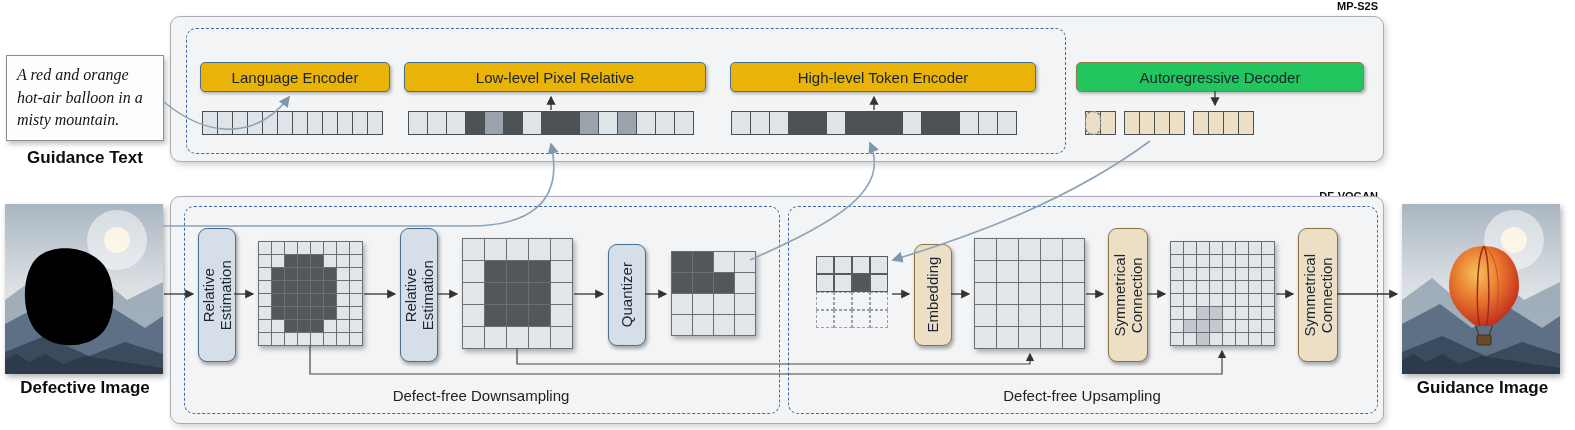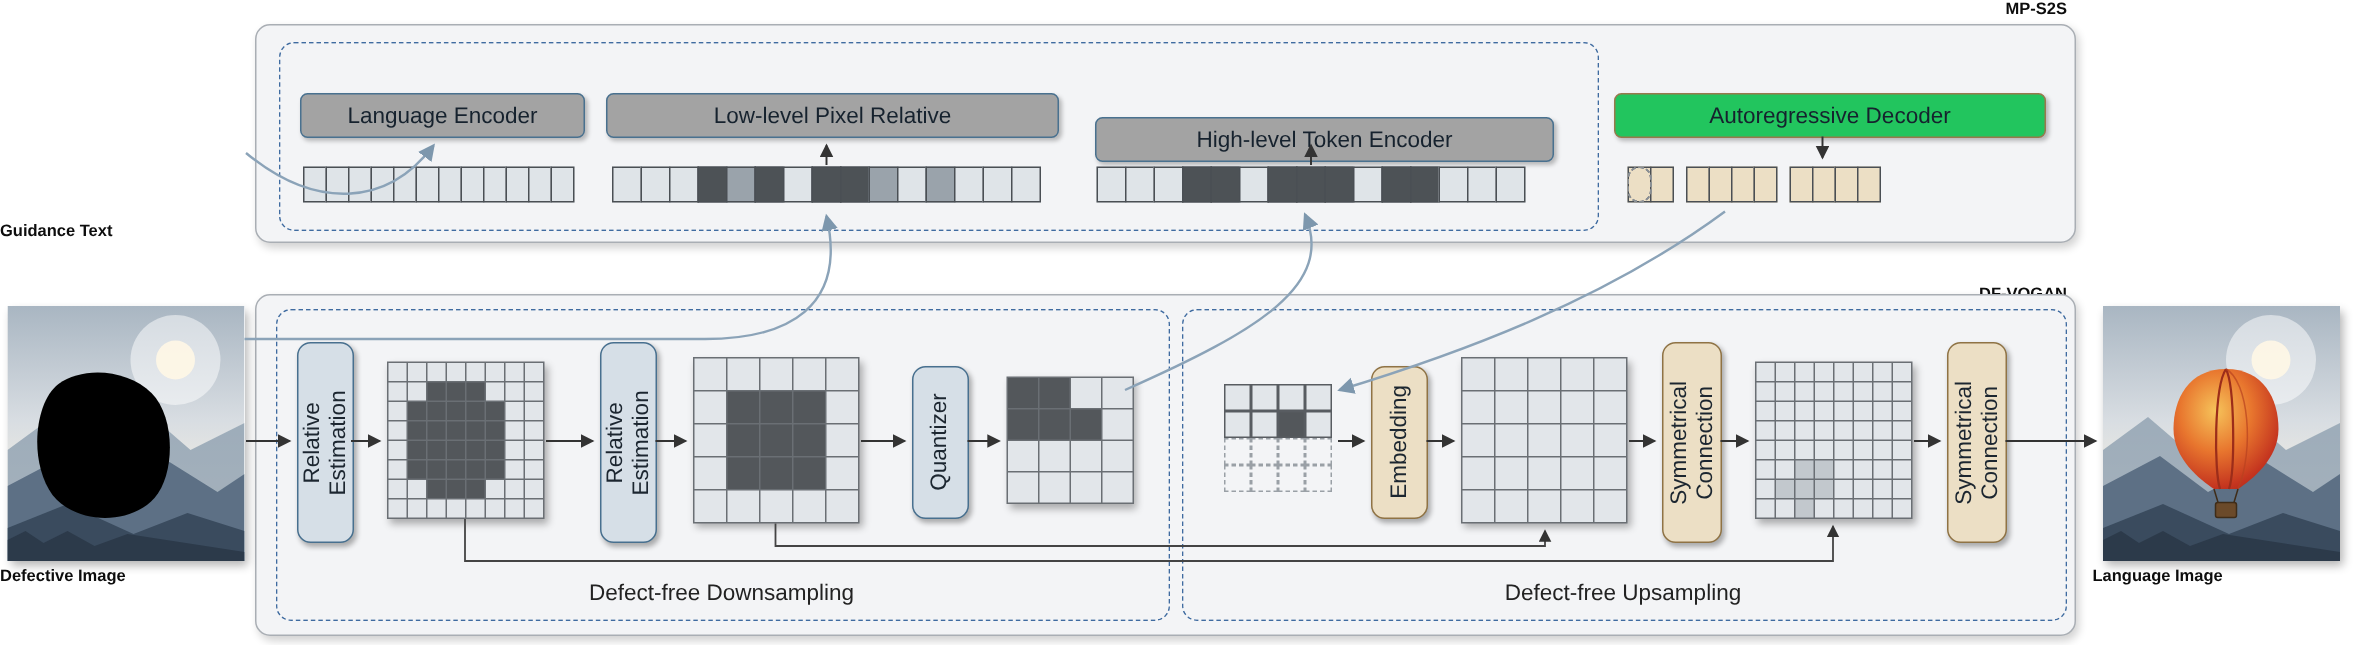--- a/index.html
+++ b/index.html
@@ -4,21 +4,21 @@
 <style>
   html,body{margin:0;padding:0;background:#ffffff;}
   .canvas{position:relative;width:1575px;height:430px;background:#ffffff;
           font-family:"Liberation Sans",sans-serif;overflow:hidden;}
   .panel{position:absolute;background:#f3f4f6;border:1px solid #a9aeb4;border-radius:10px;
          box-shadow:2px 3px 6px rgba(0,0,0,.18);}
   .dashed{position:absolute;border:1.6px dashed #3f6ba0;border-radius:10px;}
   .dashed-label{position:absolute;text-align:center;font-size:15px;color:#222;}
   .sec-title{position:absolute;font-weight:bold;font-size:11px;color:#0d0d0d;text-align:right;}
   .enc{position:absolute;height:28px;display:flex;align-items:center;justify-content:center;
-       font-size:15px;color:#16222e;background:#a3a3a3;border:1.4px solid #49718f;border-radius:5px;
+       font-size:15px;color:#16222e;background:#eab308;border:1.4px solid #49718f;border-radius:5px;
        box-shadow:1.5px 2px 3px rgba(0,0,0,.25);}
   .enc.tan{background:#22c55e;border-color:#97794c;}
   .tokrow{position:absolute;display:flex;height:26px;align-items:flex-start;}
   .tok{width:16px;height:24px;border:1px solid #4a4f54;margin-right:-1px;background:#dfe4e8;box-sizing:border-box;}
   .tokrow.w20 .tok{width:20px;}
   .tok.dark{background:#4d5256;}
   .tok.mid{background:#9aa3ab;}
   .tok.tan{background:#ecdfc5;}
   .tok.dashed{background:transparent;border:1.4px dashed #8a8f94;}
   .tok.gap{width:9px;border:none;margin-right:0;background:transparent;}
@@ -28,40 +28,40 @@
   .vtext{transform:rotate(-90deg);font-size:15px;text-align:center;line-height:1.15;color:#1c2630;width:120px;}
   .grid{position:absolute;display:grid;gap:1px;padding:1px;background:#6a6f74;
         box-shadow:2px 3px 5px rgba(0,0,0,.3);}
   .grid .cell{background:#e2e6ea;}
   .grid .cell.dark{background:#53575b;}
   .grid .cell.medium{background:#c2c8cd;}
   .grid.loose{background:transparent;padding:0;gap:0;box-shadow:none;}
   .grid.loose .cell{border:1px solid #585c61;box-sizing:border-box;background:#e2e6ea;}
   .grid.loose .cell.dashedcell{border:1.3px dashed #9aa0a6;background:#f3f4f6;}
   .grid.loose .cell.dark{background:#53575b;}
-  .caption{position:absolute;font-weight:bold;font-size:11px;color:#0d0d0d;text-align:left;}
+  .caption{position:absolute;font-weight:bold;font-size:17px;color:#0d0d0d;text-align:center;}
   .gtext{position:absolute;background:#fdfdfd;border:1px solid #8a8f94;box-shadow:2px 3px 5px rgba(0,0,0,.25);
          font-family:"Liberation Serif",serif;font-style:italic;font-size:16px;line-height:1.42;
          padding:8px 10px;color:#141414;box-sizing:border-box;}
   .imgbox{position:absolute;box-shadow:2px 3px 6px rgba(0,0,0,.3);}
   .imgbox svg{display:block;width:100%;height:100%;}
   .overlay{position:absolute;left:0;top:0;width:1575px;height:430px;pointer-events:none;}
 </style>
 </head>
 <body>
 
 <div class="canvas">
 
   <div class="sec-title" style="left:1230px;top:0;width:148px;">MP-S2S</div>
   <div class="panel" style="left:170px;top:16px;width:1212px;height:144px;"></div>
   <div class="dashed" style="left:186px;top:28px;width:878px;height:124px;"></div>
 
   <div class="enc" style="left:200px;top:62px;width:188px;">Language Encoder</div>
   <div class="enc" style="left:404px;top:62px;width:300px;">Low-level Pixel Relative</div>
-  <div class="enc" style="left:730px;top:62px;width:304px;margin-top:16px;">High-level Token Encoder</div>
+  <div class="enc" style="left:730px;top:62px;width:304px;">High-level Token Encoder</div>
   <div class="enc tan" style="left:1076px;top:62px;width:286px;">Autoregressive Decoder</div>
 
   <div class="tokrow" style="left:202px;top:111px;">
       <div class="tok light"></div>
       <div class="tok light"></div>
       <div class="tok light"></div>
       <div class="tok light"></div>
       <div class="tok light"></div>
       <div class="tok light"></div>
       <div class="tok light"></div>
@@ -118,20 +118,21 @@
       <div class="tok tan"></div>
       <div class="tok tan"></div>
       <div class="tok tan"></div>
       <div class="tok gap"></div>
       <div class="tok tan"></div>
       <div class="tok tan"></div>
       <div class="tok tan"></div>
       <div class="tok tan"></div>
     </div>
 
+  <div class="gtext" style="left:6px;top:55px;width:158px;height:86px;">A red and orange hot-air balloon in a misty mountain.</div>
   <div class="caption" style="left:0px;top:148px;width:170px;">Guidance Text</div>
 
   <div class="sec-title" style="left:1230px;top:176px;width:148px;margin-top:14px;">DF-VQGAN</div>
   <div class="panel" style="left:170px;top:196px;width:1212px;height:226px;"></div>
   <div class="dashed" style="left:184px;top:206px;width:594px;height:206px;"></div>
   <div class="dashed" style="left:788px;top:206px;width:588px;height:206px;"></div>
   <div class="dashed-label" style="left:788px;top:387px;width:588px;">Defect-free Upsampling</div>
   <div class="dashed-label" style="left:184px;top:387px;width:594px;">Defect-free Downsampling</div>
 
   <div class="imgbox" style="left:5px;top:204px;width:158px;height:170px;">
@@ -182,21 +183,21 @@
       <g>
         <path d="M82,42 C107,42 117,62 117,82 C117,102 99,116 90,122 L74,122 C65,116 47,102 47,82 C47,62 57,42 82,42 Z" fill="url(#bal)"></path>
         <path d="M82,42 C88,54 88,110 84,122 M82,42 C74,54 74,110 78,122" stroke="#9c2d1a" stroke-width="1.5" fill="none"></path>
         <path d="M82,42 C97,50 101,96 90,122" stroke="#b8411f" stroke-width="1" fill="none" opacity="0.7"></path>
         <line x1="74" y1="122" x2="77" y2="132" stroke="#3f2c18" stroke-width="1"></line>
         <line x1="90" y1="122" x2="87" y2="132" stroke="#3f2c18" stroke-width="1"></line>
         <rect x="75" y="131" width="14" height="10" rx="1.5" fill="#6b4a2a" stroke="#3f2c18"></rect>
       </g>
     </svg>
   </div>
-  <div class="caption" style="left:1395px;top:378px;width:175px;">Language Image</div>
+  <div class="caption" style="left:1395px;top:378px;width:175px;">Guidance Image</div>
 
   <div class="vbox" style="left:198px;top:228px;width:36px;height:132px;">
     <div class="vtext">Relative Estimation</div>
   </div>
   <div class="grid" style="left: 258px; top: 241px; grid-template-columns: repeat(8, 12px); grid-auto-rows: 12px;">
       <div class="cell"></div>
       <div class="cell"></div>
       <div class="cell"></div>
       <div class="cell"></div>
       <div class="cell"></div>

